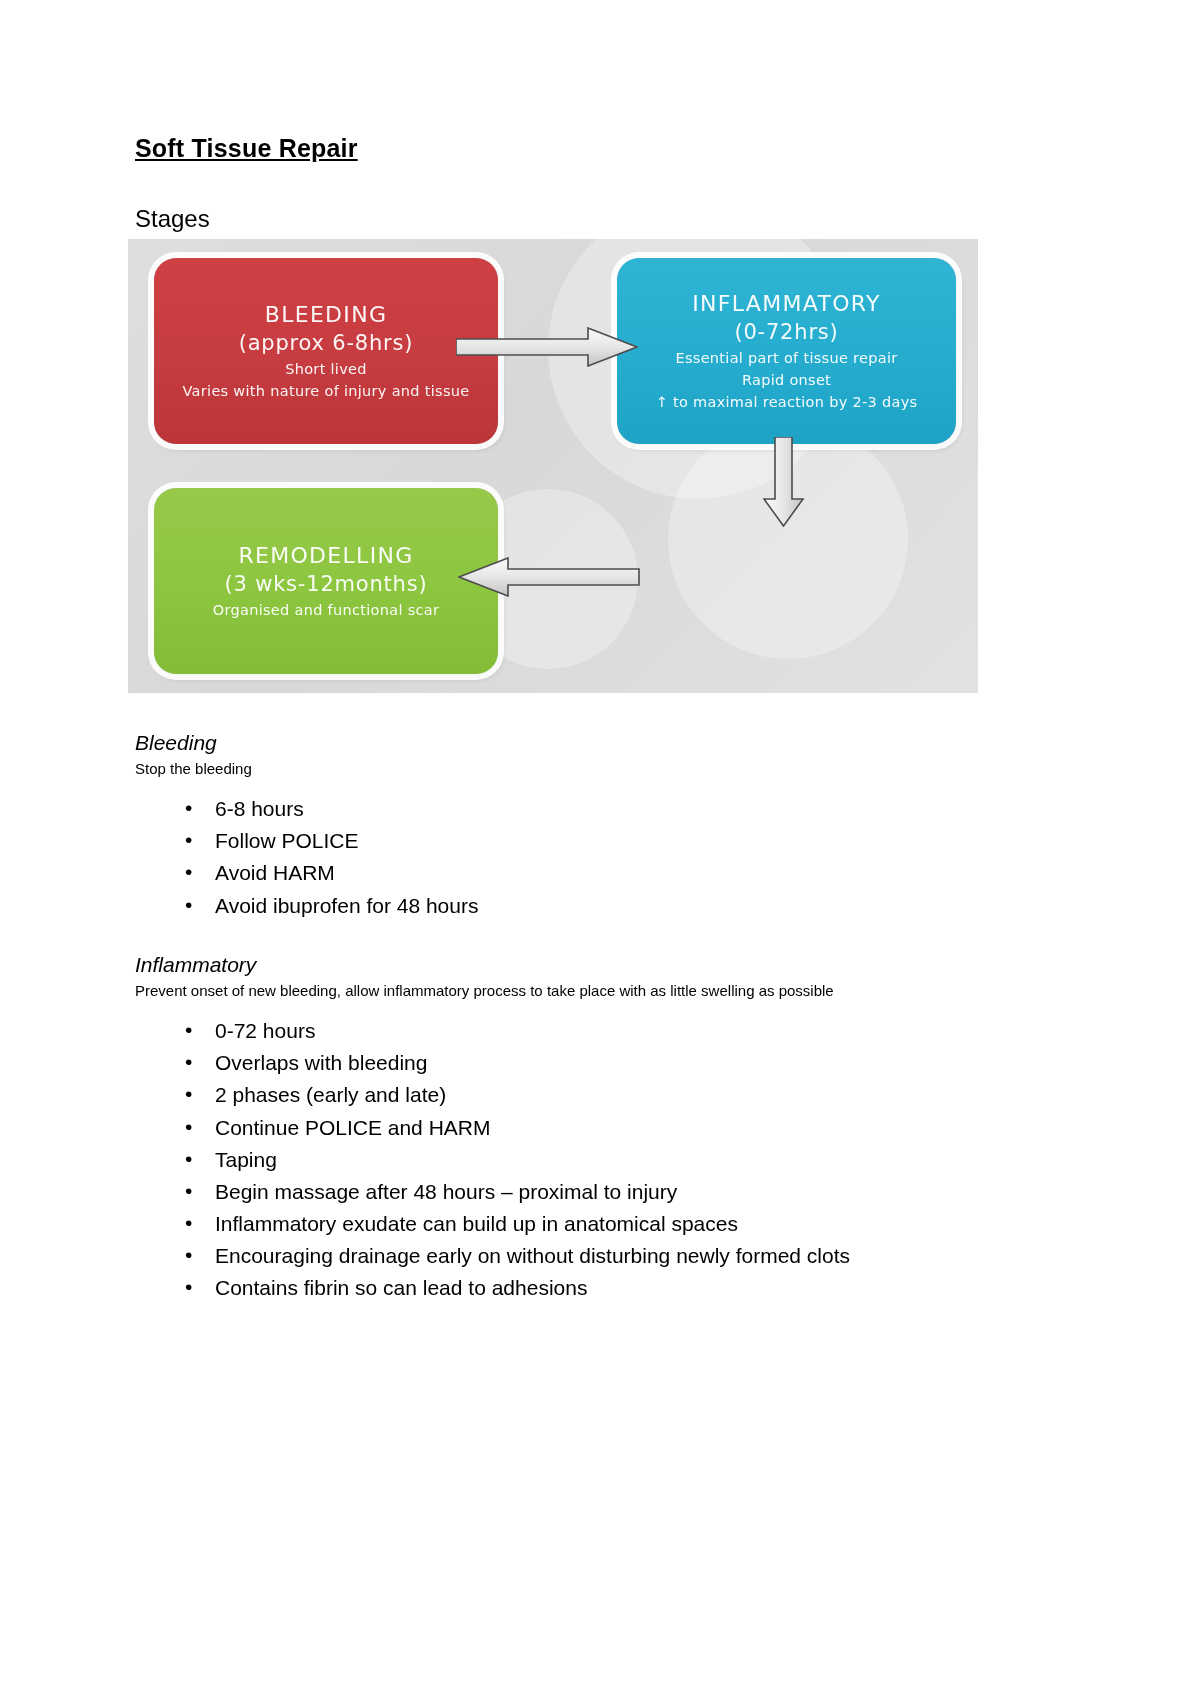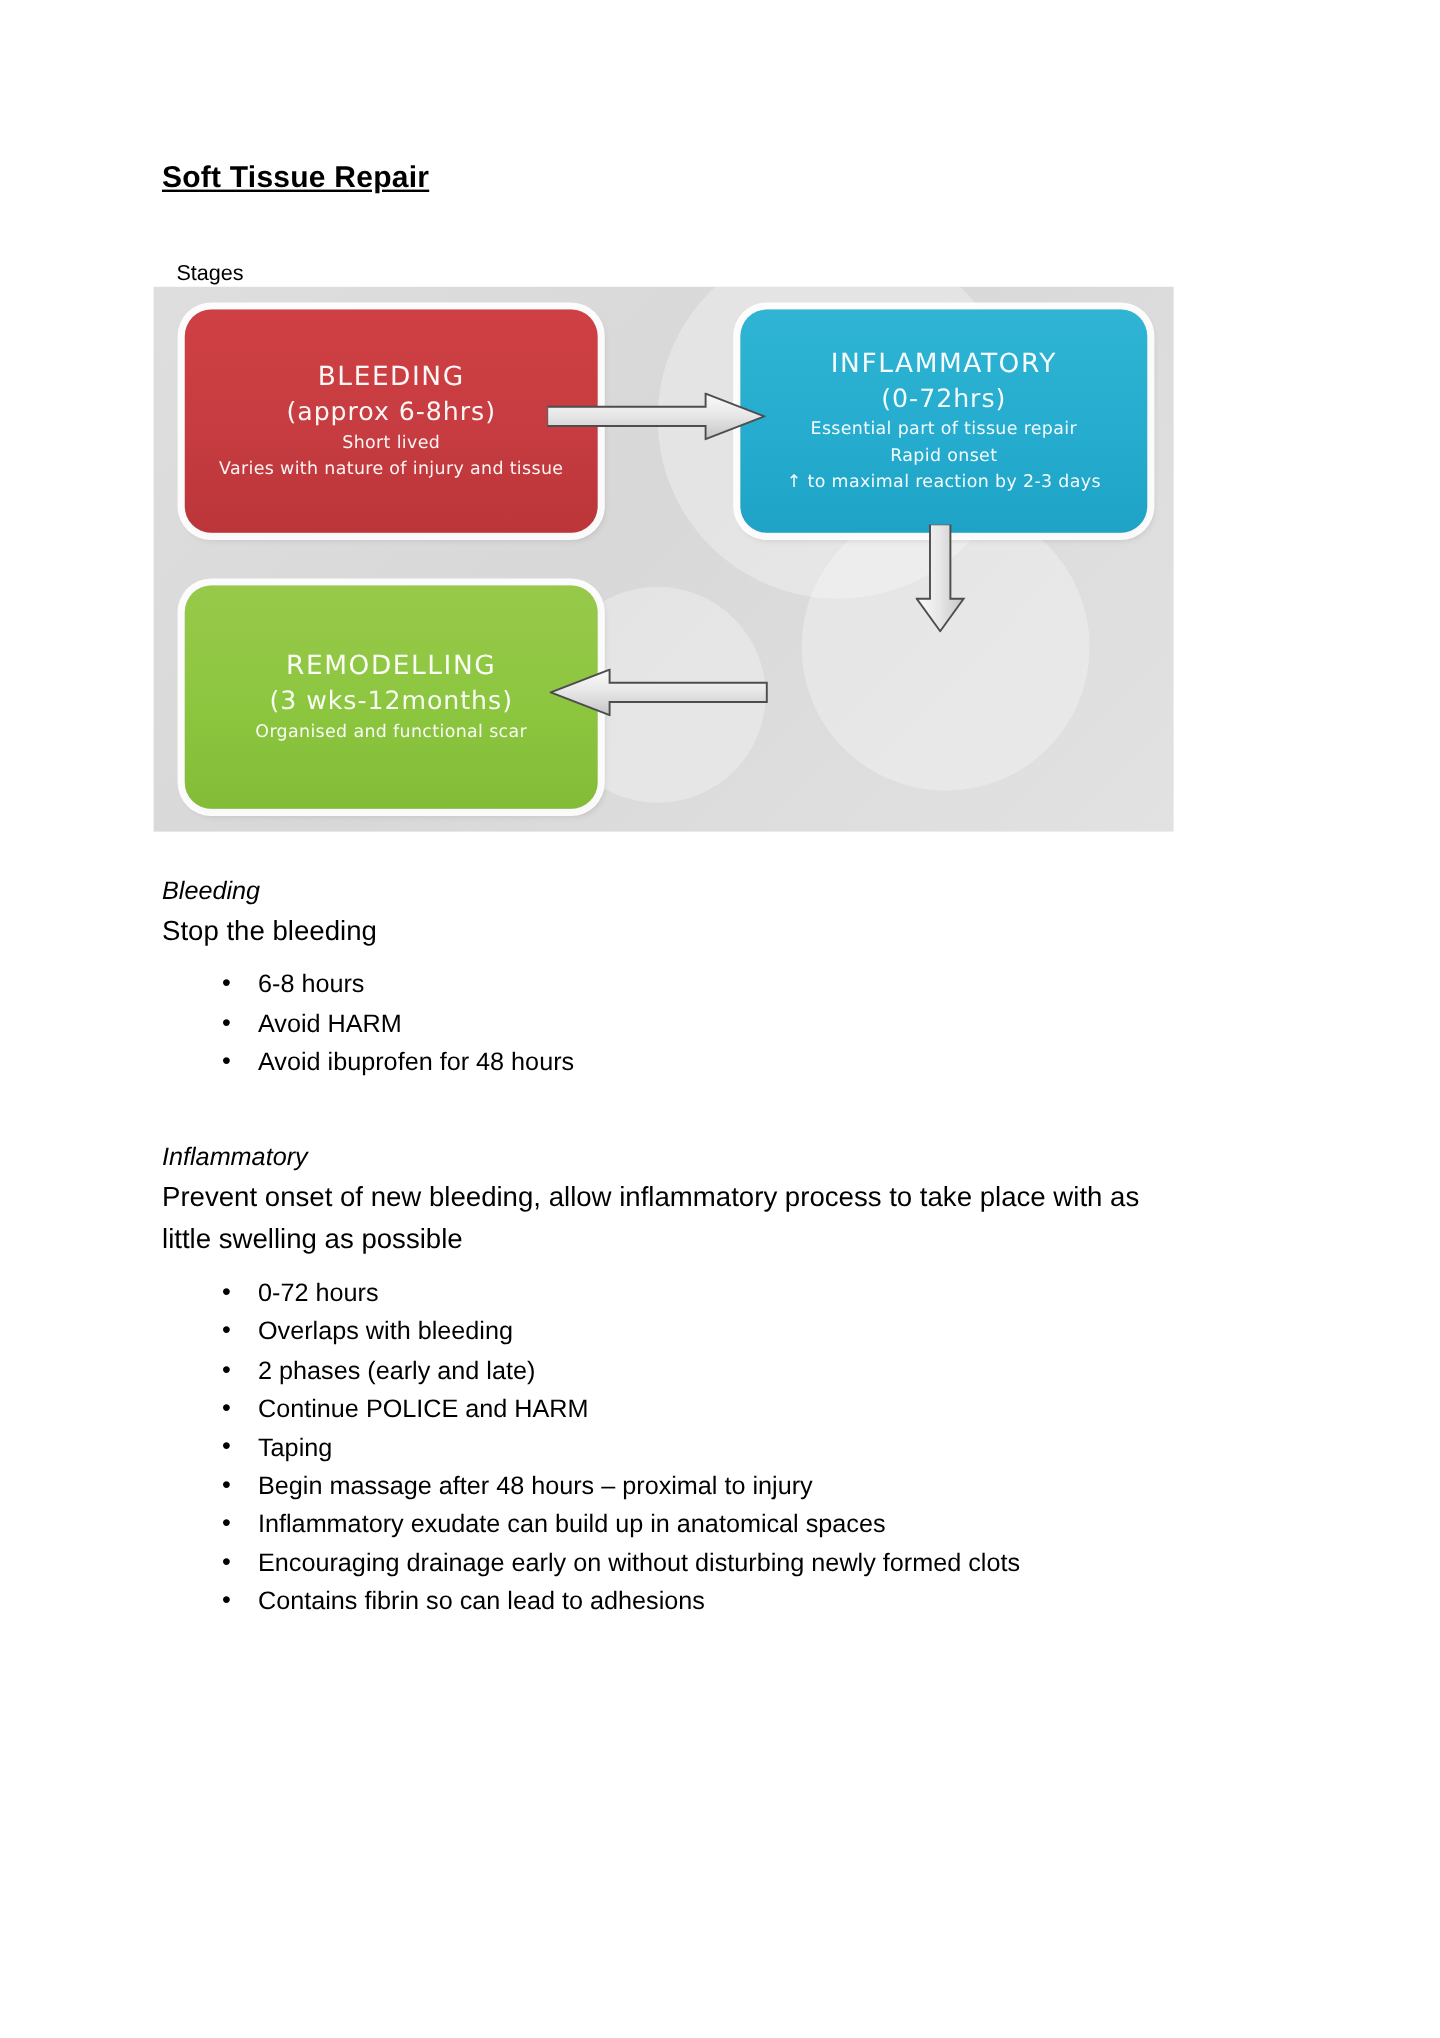--- a/index.html
+++ b/index.html
@@ -31,22 +31,22 @@
   
   .doc-title {
     font-size: 25px;
     font-weight: bold;
     text-decoration: underline;
     margin: 0;
     padding-top: 134px;
     letter-spacing: 0.2px;
   }
   .stages-label {
-    font-size: 18px;
-    margin: 12px;
+    font-size: 24px;
+    margin: 0;
     padding-top: 42px;
   }
 
   
   .diagram {
     position: absolute;
     left: 128px;
     top: 239px;
     width: 850px;
     height: 454px;
@@ -120,21 +120,21 @@
   .arrow-right  { left: 328px; top: 88px;  width: 182px; height: 40px; }
   .arrow-down   { left: 635px; top: 198px; width: 42px;  height: 90px; }
   .arrow-left   { left: 330px; top: 318px; width: 182px; height: 40px; }
   .sec-head {
     font-style: italic;
     font-size: 21px;
     margin: 0;
     line-height: 1.45;
   }
   .sec-intro {
-    font-size: 23px;
+    font-size: 15px;
     margin: 0;
     line-height: 1.52;
   }
   ul.bullets {
     margin: 12px;
     padding: 0 0 0 68px;
     list-style: none;
   }
   ul.bullets li {
     font-size: 21px;
@@ -227,20 +227,21 @@
         <polygon points="181,12 50,12 50,1 1,20 50,39 50,28 181,28" fill="url(#agl)" stroke="#4d4d4d" stroke-width="1.6"></polygon>
       </svg>
     </div>
   </div>
 
   <div class="block-bleeding">
     <p class="sec-head">Bleeding</p>
     <p class="sec-intro">Stop the bleeding</p>
     <ul class="bullets">
       <li>6-8 hours</li>
+      <li>Follow POLICE</li>
       <li>Avoid HARM</li>
       <li>Avoid ibuprofen for 48 hours</li>
     </ul>
   </div>
 
   <div class="block-inflammatory">
     <p class="sec-head">Inflammatory</p>
     <p class="sec-intro">Prevent onset of new bleeding, allow inflammatory process to take place with as little swelling as possible</p>
     <ul class="bullets">
       <li>0-72 hours</li>

